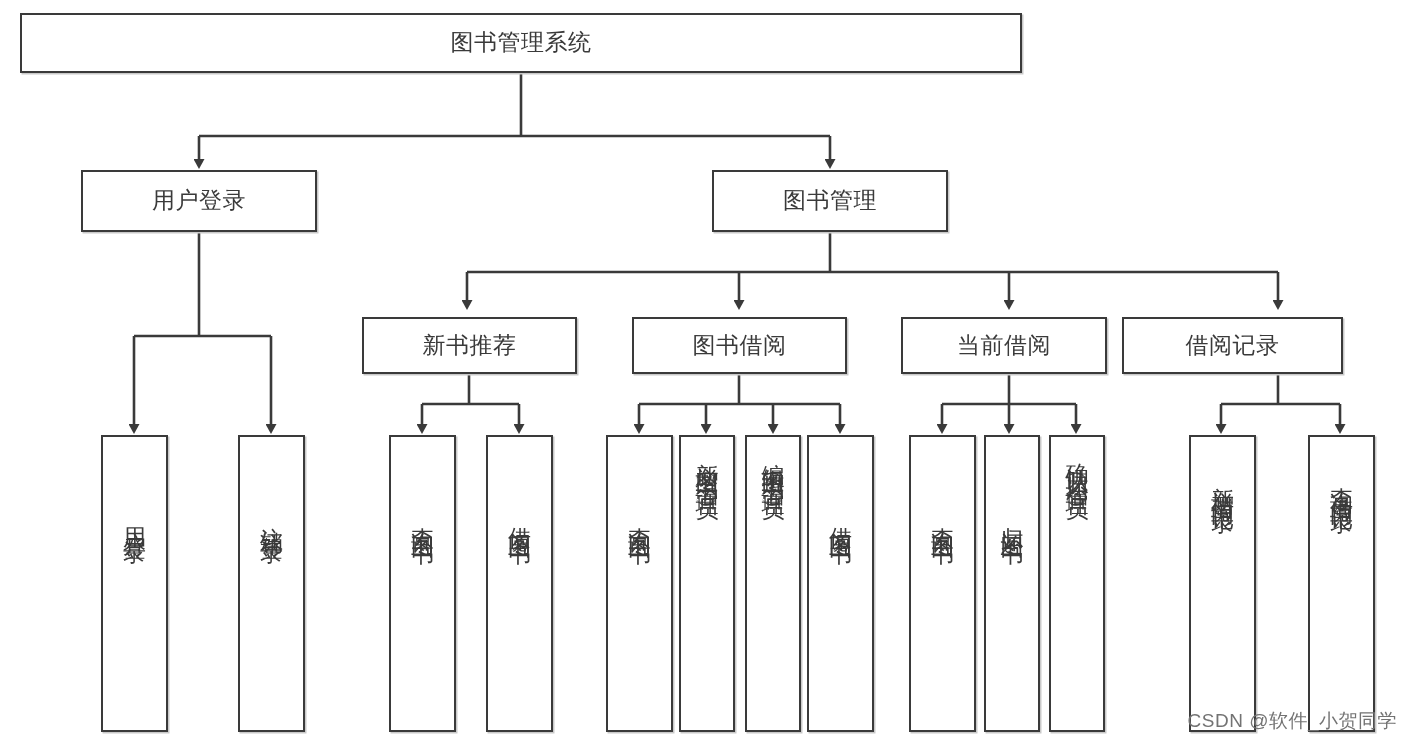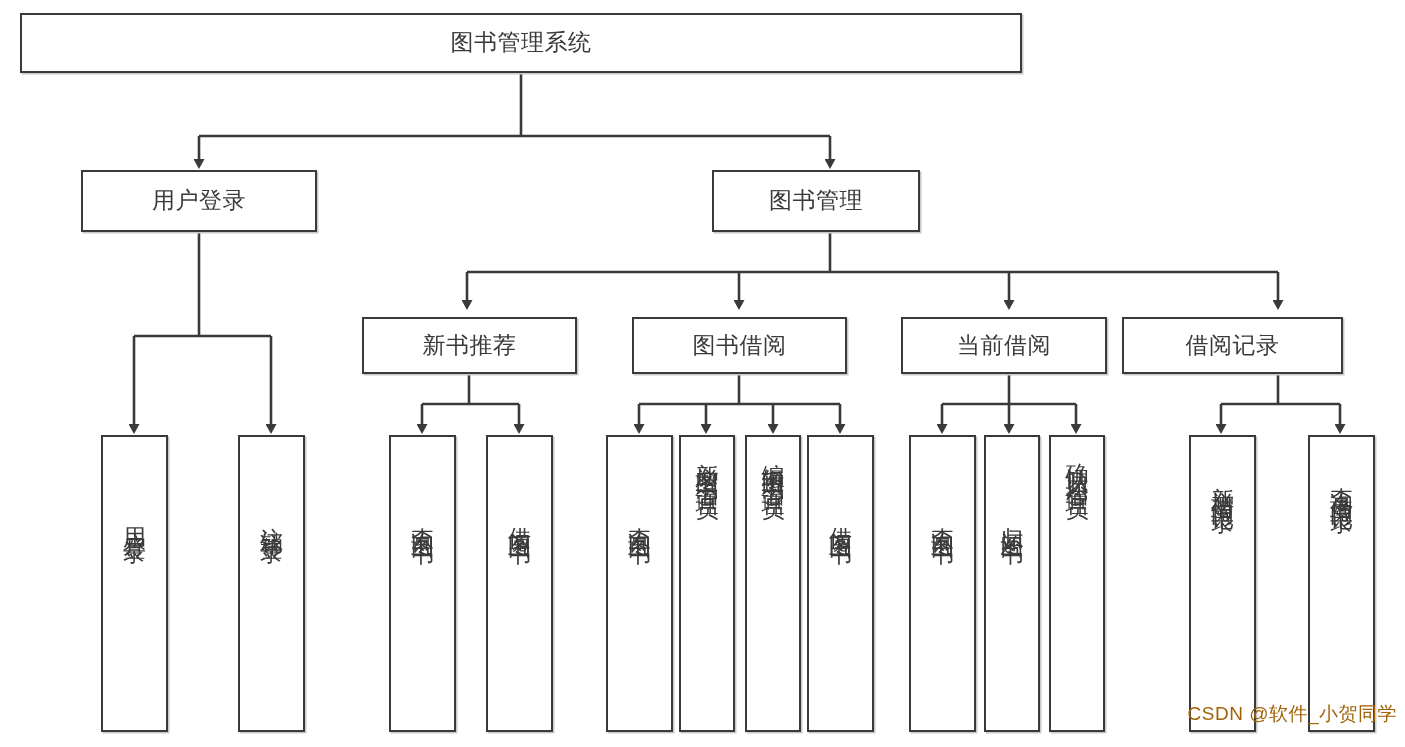--- a/index.html
+++ b/index.html
@@ -54,23 +54,23 @@
   .v-node .node-label {
     writing-mode: vertical-rl;
     text-orientation: upright;
     font-size: 23px;
     letter-spacing: 5px;
     line-height: 1;
   }
   .watermark {
     position: absolute;
     right: 8px;
-    bottom: 20px;
+    bottom: 13px;
     font-size: 19px;
-    color: #a16207;
+    color: #737373;
     letter-spacing: 0.5px;
     white-space: nowrap;
   }
 </style>
 </head>
 <body>
 
 <div id="canvas">
 
   <svg id="wires" viewBox="0 0 1405 747" xmlns="http://www.w3.org/2000/svg">
@@ -124,21 +124,21 @@
     </g>
   </svg>
 
   <div class="node h-node" style="left:20px; top:13px; width:1002px; height:60px;">
     <span class="node-label">图书管理系统</span>
   </div>
 
   <div class="node h-node" style="left:81px; top:170px; width:236px; height:62px;">
     <span class="node-label">用户登录</span>
   </div>
-  <div class="node h-node" style="left:712px; top:170px; width:208px; height:62px;">
+  <div class="node h-node" style="left:712px; top:170px; width:236px; height:62px;">
     <span class="node-label">图书管理</span>
   </div>
 
   <div class="node h-node" style="left:632px; top:317px; width:215px; height:57px;">
     <span class="node-label">图书借阅</span>
   </div>
   <div class="node h-node" style="left:362px; top:317px; width:215px; height:57px;">
     <span class="node-label">新书推荐</span>
   </div>
   <div class="node h-node" style="left:901px; top:317px; width:206px; height:57px;">

